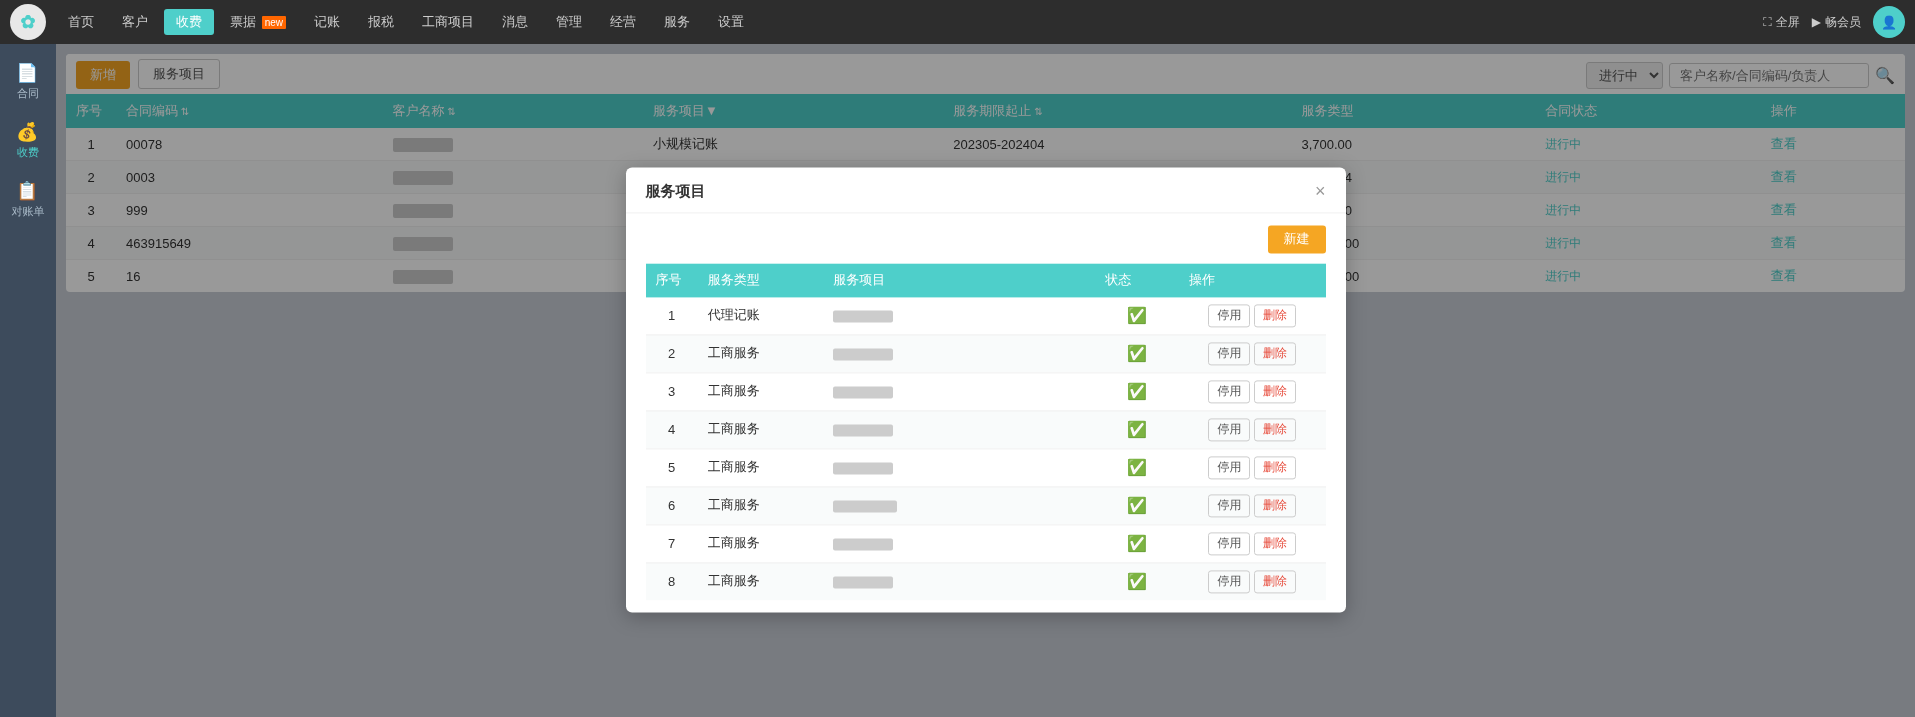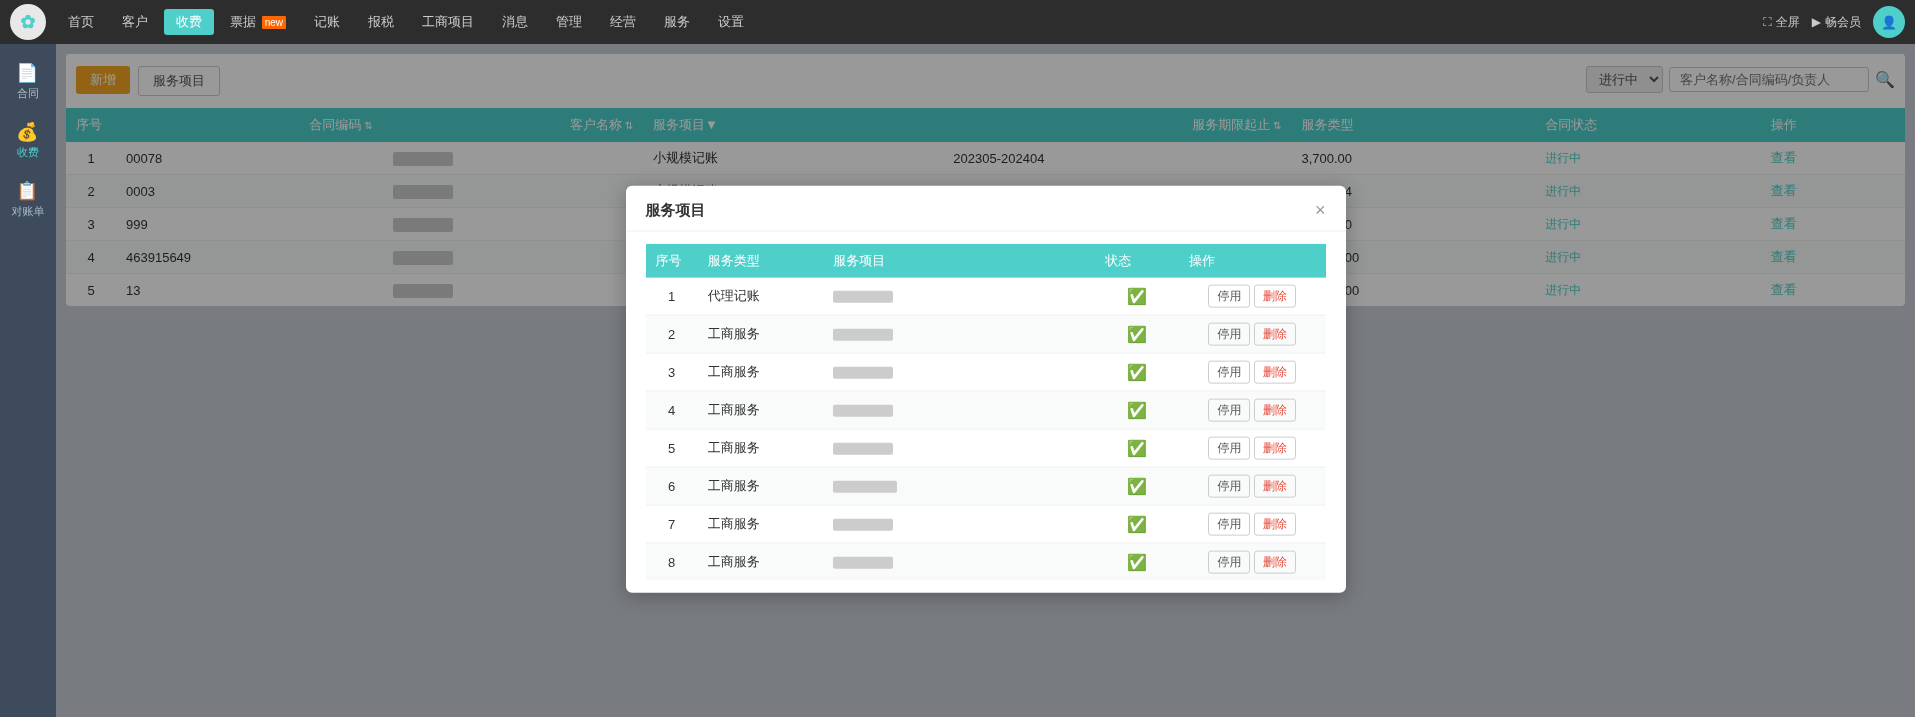--- a/index.html
+++ b/index.html
@@ -106,22 +106,22 @@
     }
 
     
     .contract-area {
       background: #fff;
       border-radius: 4px;
       overflow: hidden;
     }
     .contract-toolbar {
       display: flex;
-      align-items: flex-start;
-      padding: 12px 10px;
+      align-items: flex-end;
+      padding: 5px 10px;
       gap: 8px;
       background: #fff;
     }
     .btn-new-contract {
       background: #f5a623;
       color: #fff;
       border: none;
       padding: 5px 14px;
       border-radius: 3px;
       cursor: pointer;
@@ -173,21 +173,20 @@
     .data-table th {
       background: #4ecfca;
       color: #fff;
       padding: 8px 10px;
       text-align: left;
       font-weight: normal;
       font-size: 13px;
     }
     .data-table th.sortable {
       cursor: pointer;
-      text-align: right;
     }
     .data-table th.sortable::after {
       content: ' ⇅';
       font-size: 10px;
     }
     .data-table td {
       padding: 7px 10px;
       border-bottom: 1px solid #f0f0f0;
       font-size: 13px;
       color: #333;
@@ -452,40 +451,43 @@
       <td>463915649</td>
       <td><span class="blurred">&nbsp;&nbsp;&nbsp;&nbsp;&nbsp;&nbsp;&nbsp;&nbsp;&nbsp;&nbsp;&nbsp;&nbsp;&nbsp;</span></td>
       <td>一般纳税人...</td>
       <td>201807-202403</td>
       <td>82,800.00</td>
       <td><span class="status-tag">进行中</span></td>
       <td><a class="action-link">查看</a></td>
     </tr>
             <tr>
       <td style="text-align:center">5</td>
-      <td>13</td>
+      <td>16</td>
       <td><span class="blurred">&nbsp;&nbsp;&nbsp;&nbsp;&nbsp;&nbsp;&nbsp;&nbsp;&nbsp;&nbsp;&nbsp;&nbsp;&nbsp;</span></td>
       <td>小规模记账</td>
       <td>202303-202402</td>
       <td>12,000.00</td>
       <td><span class="status-tag">进行中</span></td>
       <td><a class="action-link">查看</a></td>
     </tr>
           </tbody>
       </table>
     </div>
 
     <div class="overlay"></div>
 
     <div class="modal">
       <div class="modal-header">
         <span class="modal-title">服务项目</span>
         <button class="modal-close">×</button>
       </div>
       <div class="modal-body">
+        <div class="modal-toolbar">
+          <button class="btn-new-modal">新建</button>
+        </div>
         <div class="modal-table-wrap">
           <table class="modal-table">
             <thead>
               <tr>
                 <th class="col-seq">序号</th>
                 <th class="col-type">服务类型</th>
                 <th class="col-item">服务项目</th>
                 <th class="col-status">状态</th>
                 <th class="col-action">操作</th>
               </tr>

